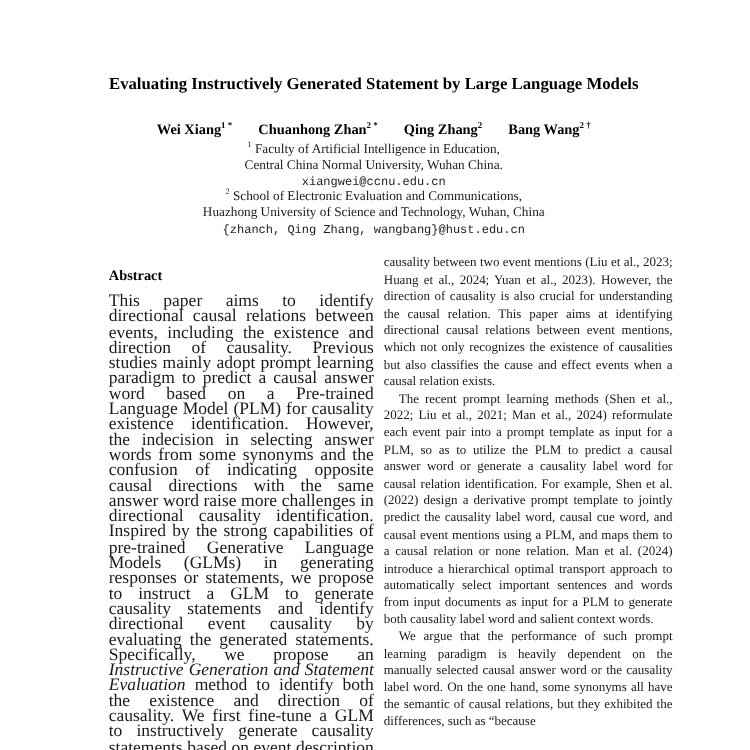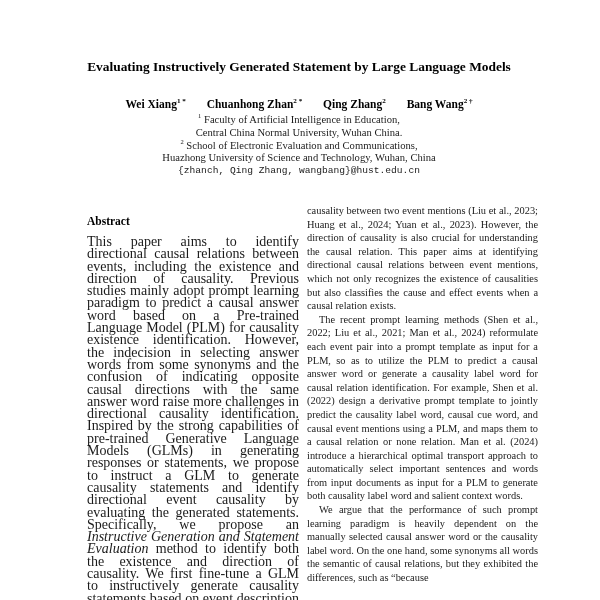--- a/index.html
+++ b/index.html
@@ -89,29 +89,30 @@
   <div class="authors">
     <span class="author"><span>Wei Xiang</span><sup>1 *</sup></span>
     <span class="author"><span>Chuanhong Zhan</span><sup>2 *</sup></span>
     <span class="author"><span>Qing Zhang</span><sup>2</sup></span>
     <span class="author"><span>Bang Wang</span><sup>2 †</sup></span>
   </div>
 
   <div class="affil">
     <div><sup>1</sup> <span>Faculty of Artificial Intelligence in Education,</span></div>
     <div>Central China Normal University, Wuhan China.</div>
+    <div class="mono">xiangwei@ccnu.edu.cn</div>
     <div><sup>2</sup> <span>School of Electronic Evaluation and Communications,</span></div>
     <div>Huazhong University of Science and Technology, Wuhan, China</div>
     <div class="mono">{zhanch, Qing Zhang, wangbang}@hust.edu.cn</div>
   </div>
 
   <section class="abstract-col">
     <h2 class="abstract-heading">Abstract</h2>
     <p class="abstract-body"><span>This paper aims to identify directional causal relations between events, including the existence and direction of causality. Previous studies mainly adopt prompt learning paradigm to predict a causal answer word based on a Pre-trained Language Model (PLM) for causality existence identification. However, the indecision in selecting answer words from some synonyms and the confusion of indicating opposite causal directions with the same answer word raise more challenges in directional causality identification. Inspired by the strong capabilities of pre-trained Generative Language Models (GLMs) in generating responses or statements, we propose to instruct a GLM to generate causality statements and identify directional event causality by evaluating the generated statements. Specifically, we propose an </span><i>Instructive Generation and Statement Evaluation</i><span> method to identify both the existence and direction of causality. We first fine-tune a GLM to instructively generate causality statements based on event description inputs. Then, we evaluate the rationality of the generated statements to determine the existence and direction of event causalities. Experiments on the ESC and MAVEN datasets show that our method significantly outperforms state-of-the-art algorithms, even with fewer training data.</span></p>
   </section>
 
   <section class="intro-col">
     <p>causality between two event mentions (Liu et al., 2023; Huang et al., 2024; Yuan et al., 2023). However, the direction of causality is also crucial for understanding the causal relation. This paper aims at identifying directional causal relations between event mentions, which not only recognizes the existence of causalities but also classifies the cause and effect events when a causal relation exists.</p>
     <p class="indent">The recent prompt learning methods (Shen et al., 2022; Liu et al., 2021; Man et al., 2024) reformulate each event pair into a prompt template as input for a PLM, so as to utilize the PLM to predict a causal answer word or generate a causality label word for causal relation identification. For example, Shen et al. (2022) design a derivative prompt template to jointly predict the causality label word, causal cue word, and causal event mentions using a PLM, and maps them to a causal relation or none relation. Man et al. (2024) introduce a hierarchical optimal transport approach to automatically select important sentences and words from input documents as input for a PLM to generate both causality label word and salient context words.</p>
-    <p class="indent">We argue that the performance of such prompt learning paradigm is heavily dependent on the manually selected causal answer word or the causality label word. On the one hand, some synonyms all words the semantic of causal relations, but they exhibited the differences, such as “because</p>
+    <p class="indent">We argue that the performance of such prompt learning paradigm is heavily dependent on the manually selected causal answer word or the causality label word. On the one hand, some synonyms all have the semantic of causal relations, but they exhibited the differences, such as “because</p>
   </section>
 
 </div>
 
 </body></html>

